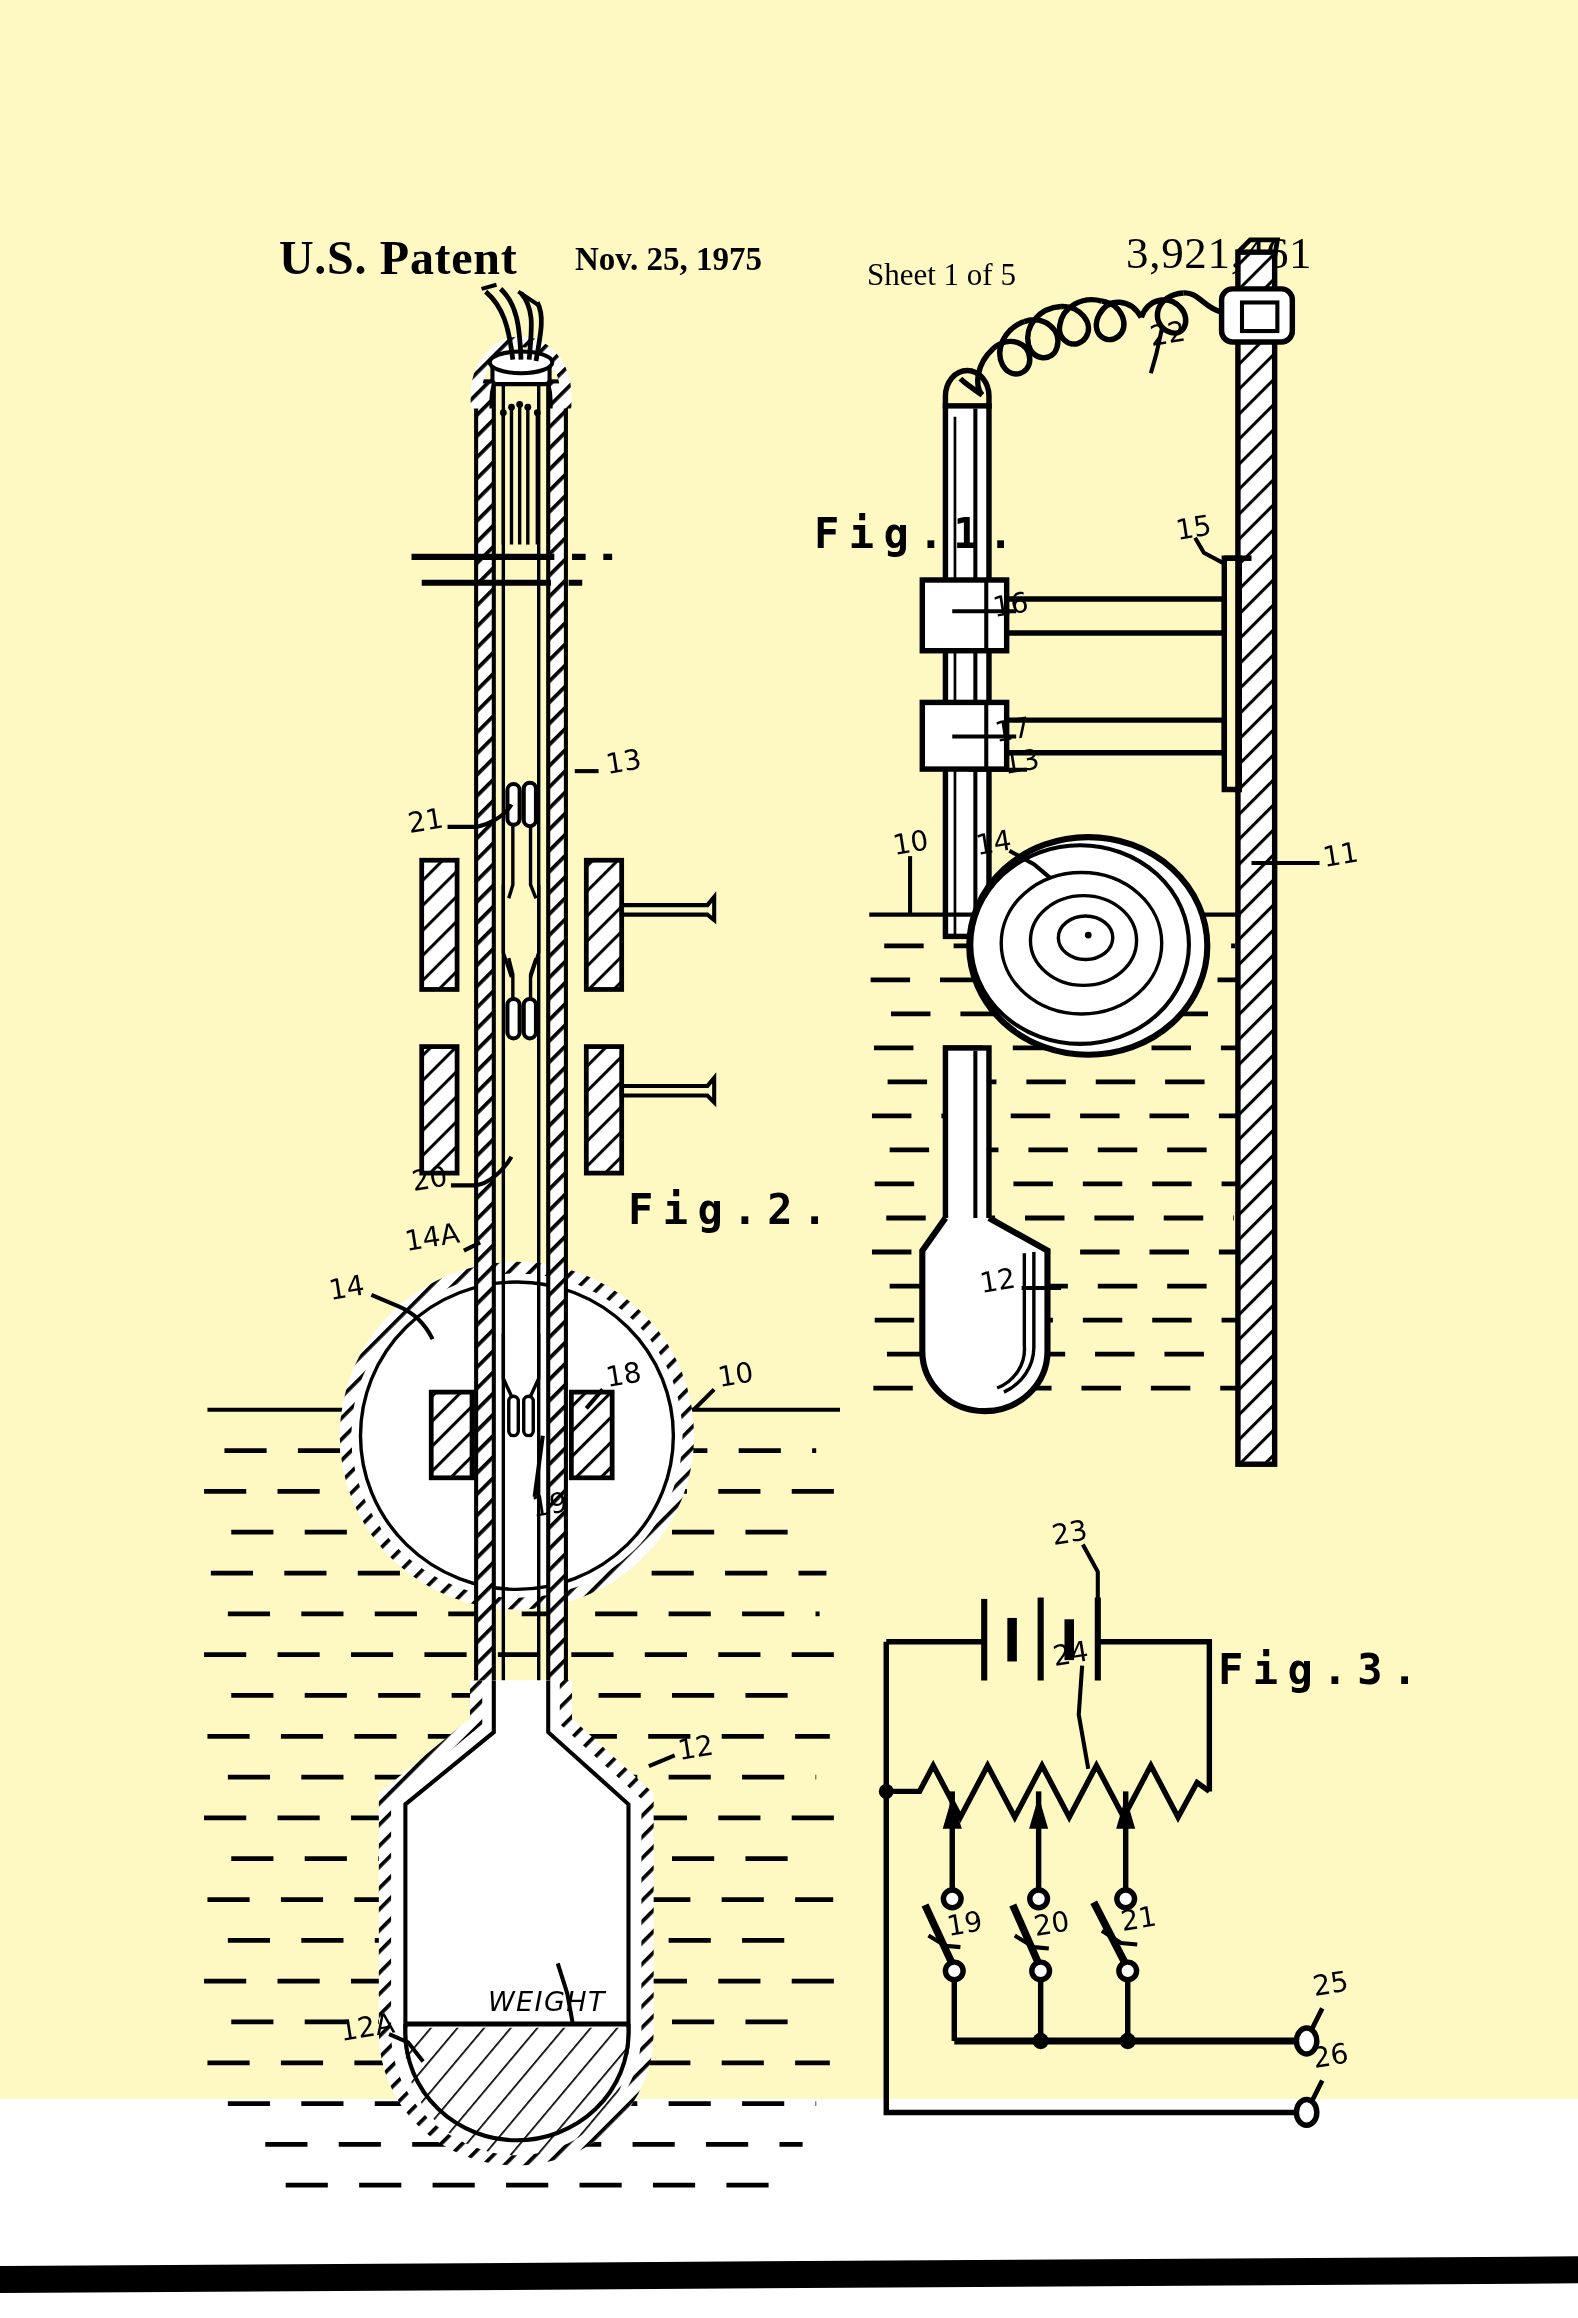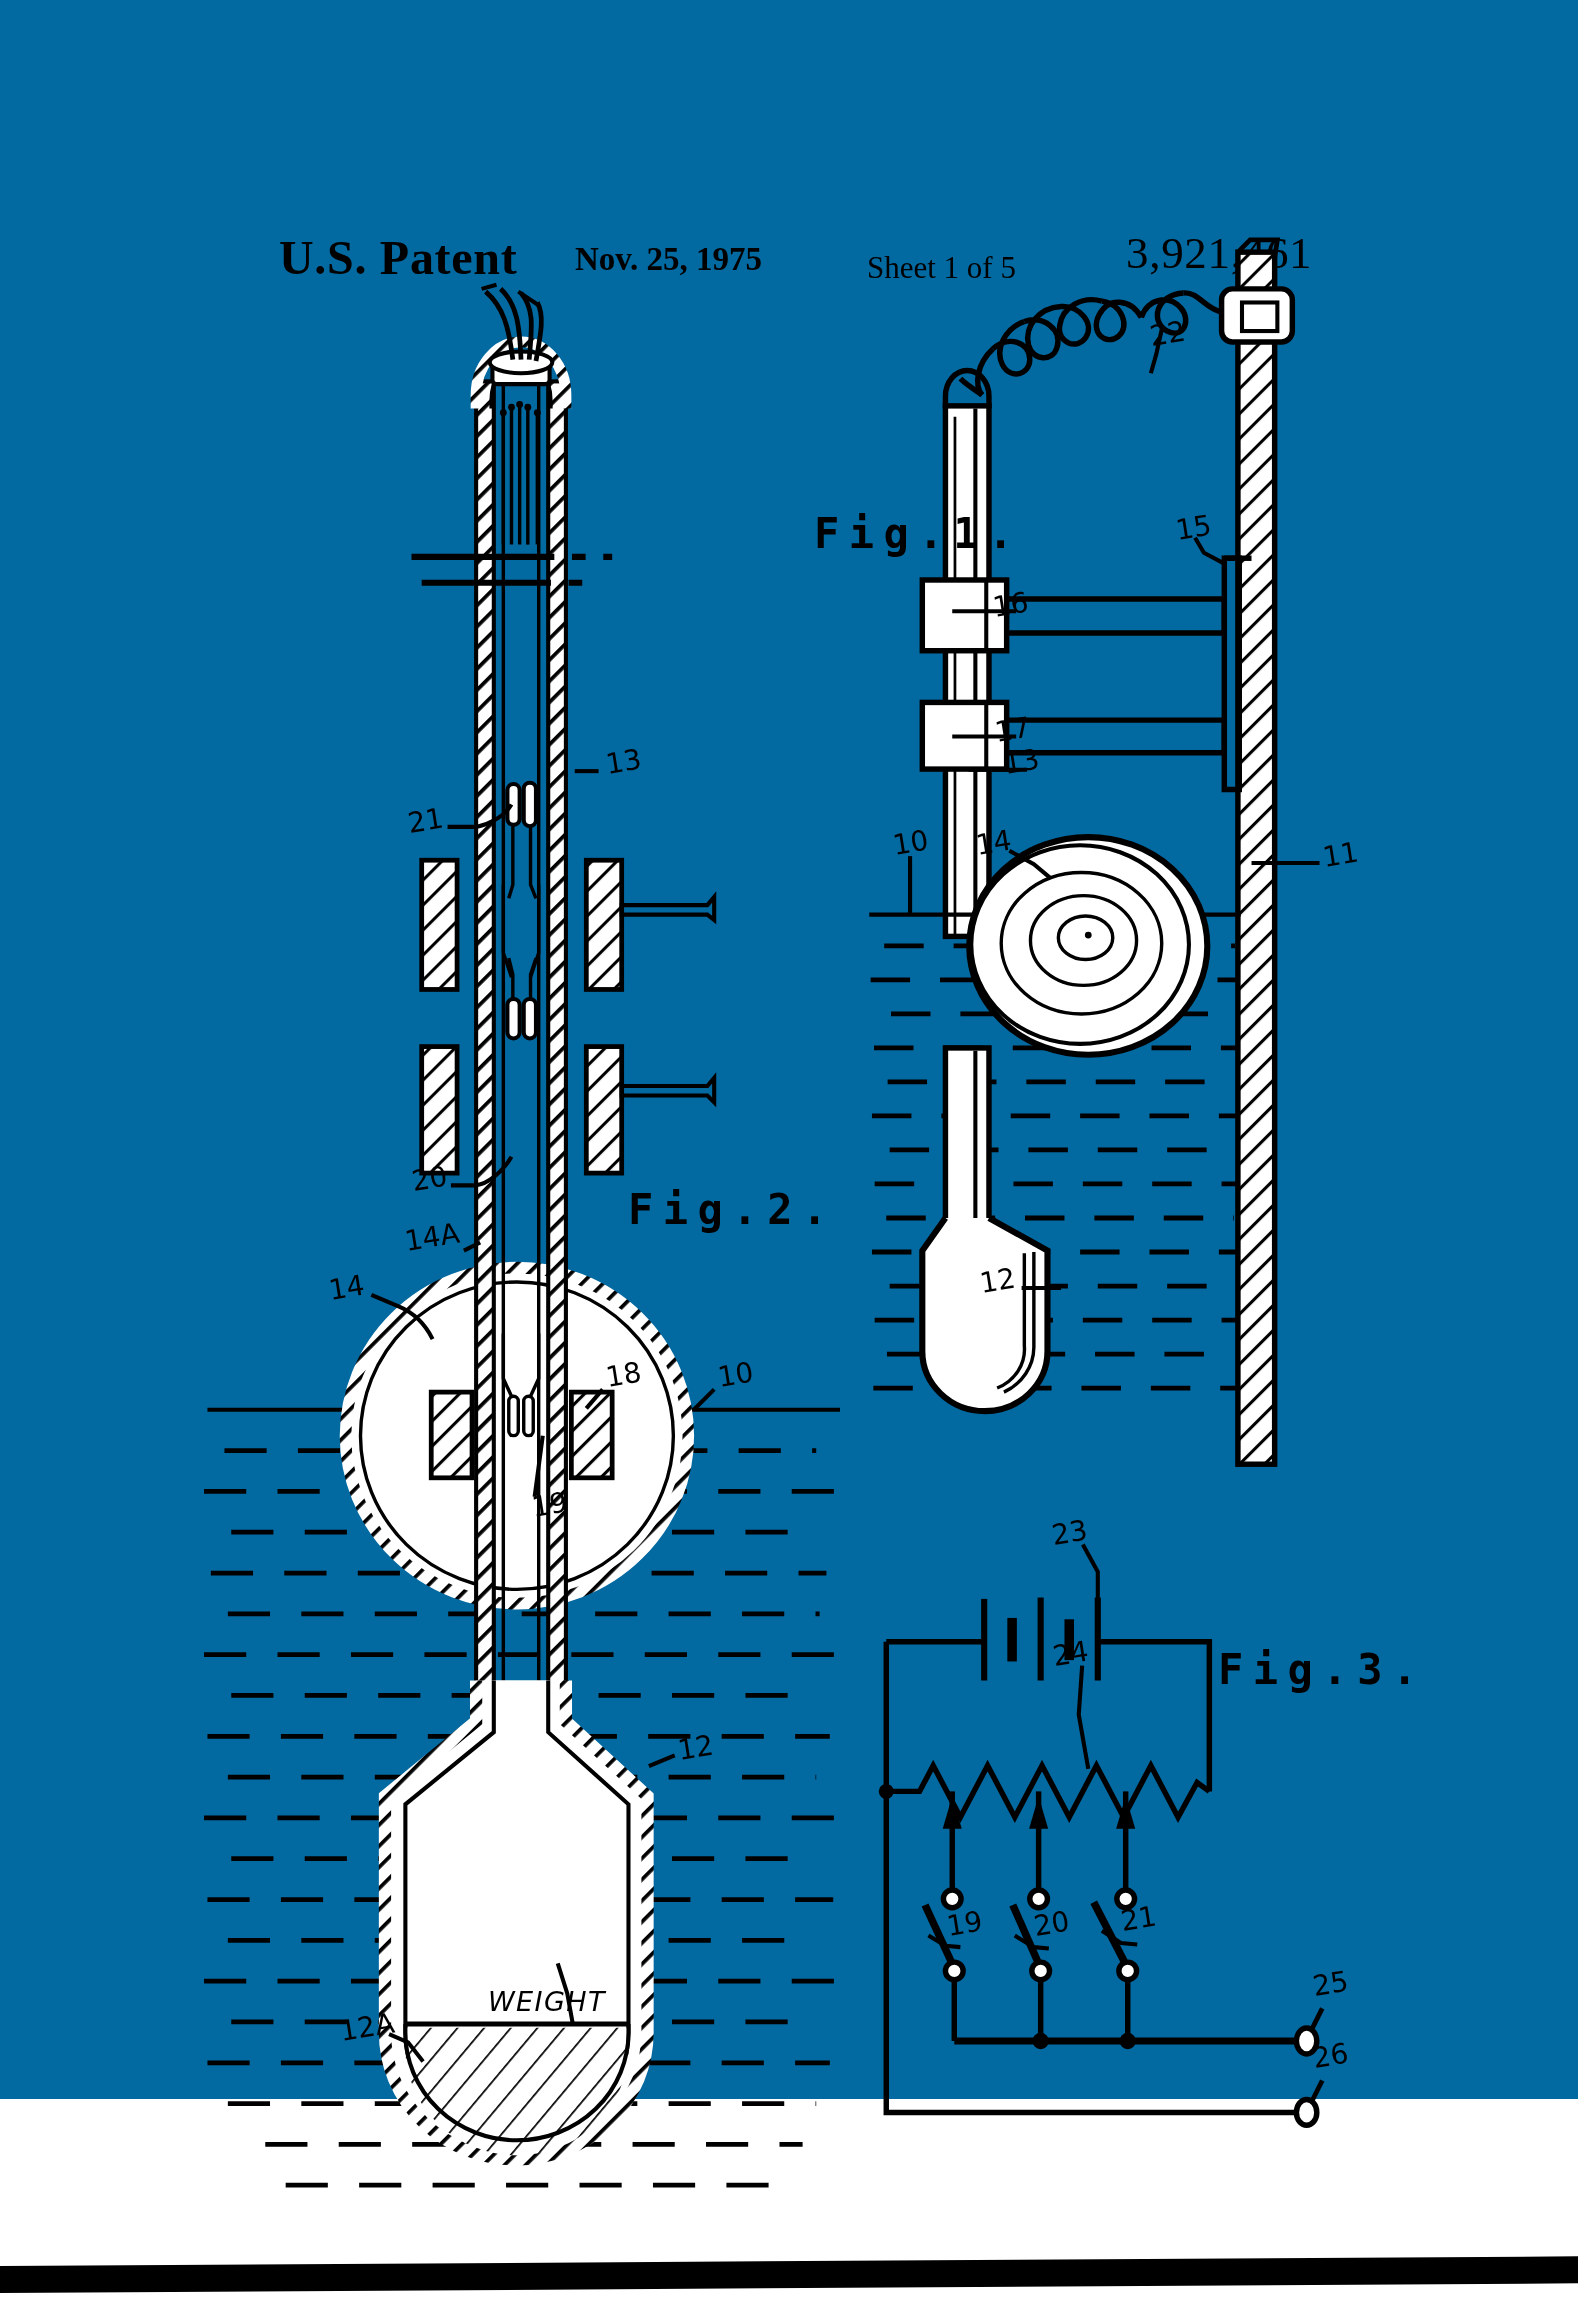--- a/index.html
+++ b/index.html
@@ -1,27 +1,27 @@
 <!DOCTYPE html>
 <html style="font-size:11px"><head>
 <meta charset="utf-8">
 <style>
   html,body{margin:0;padding:0;background:#fff;}
   body{width:1578px;height:2319px;position:relative;
        font-family:"Liberation Serif",serif;color:#000;overflow:hidden;}
 
-  #sheet{position:absolute;left:0;top:0;width:1578px;height:2099px;background:#0369a1;}
+  #sheet{position:absolute;left:0;top:0;width:1578px;height:2099px;background:#fef9c3;}
 
   
   #header{position:absolute;left:0;top:116px;width:1578px;height:75px;}
   .hd{position:absolute;white-space:nowrap;color:#000;}
   #hd-uspatent{left:279px;top:114px;font-size:48px;font-weight:700;
                font-family:"Liberation Serif",serif;letter-spacing:0.7px;}
   #hd-date{left:575px;top:125px;font-size:33px;font-weight:700;}
-  #hd-sheet{left:867px;top:134px;font-size:31px;font-weight:400;}
+  #hd-sheet{left:867px;top:141px;font-size:31px;font-weight:400;}
   #hd-number{left:1126px;top:111px;font-size:45px;font-weight:400;letter-spacing:0.7px;}
 
   
   .figcap{position:absolute;white-space:nowrap;
           font-family:"DejaVu Sans Mono",monospace;
           font-size:42px;font-weight:700;letter-spacing:9.5px;color:#000;}
 
   
   .ref{position:absolute;white-space:nowrap;
        font-family:"DejaVu Sans",sans-serif;font-size:28px;color:#000;}

